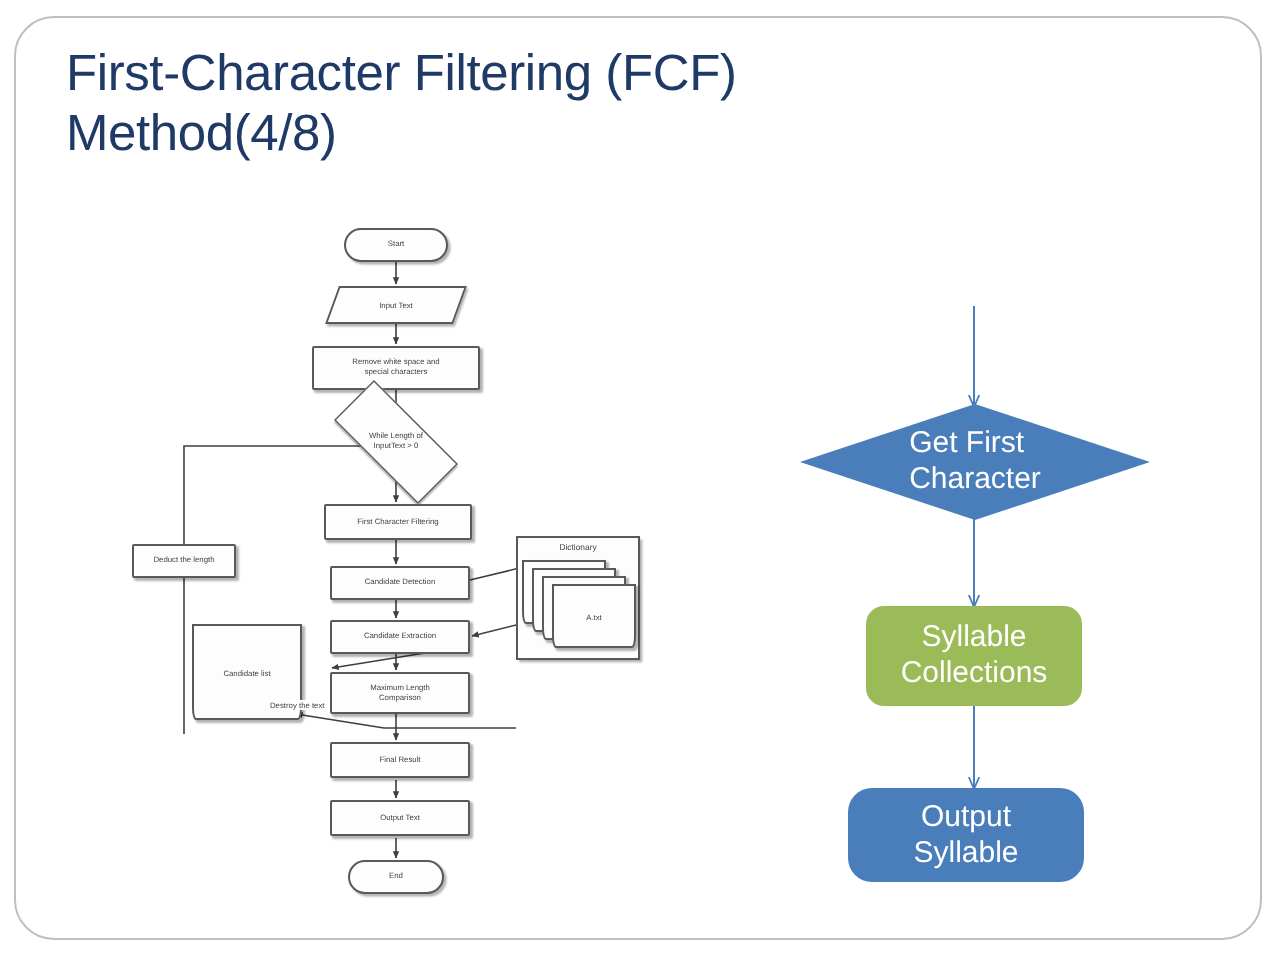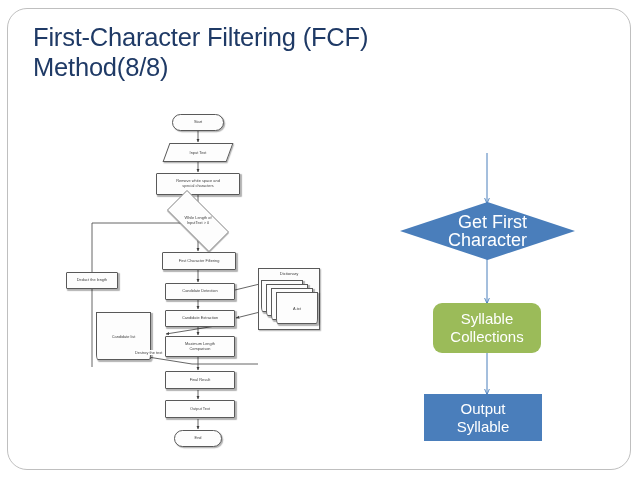--- a/index.html
+++ b/index.html
@@ -142,34 +142,34 @@
     white-space:pre-line;
   }
   .rd-round{border-radius:9px;}
   .rd-diamond{background:none !important;}
   .rd-diamond .rdd-shape{
     position:absolute;left:0;top:0;width:100%;height:100%;
   }
   .rd-diamond .rdd-txt{
     position:absolute;left:0;top:0;width:100%;height:100%;
     display:flex;align-items:center;justify-content:center;
-    text-align:right;white-space:pre-line;
-    font-size:18px;line-height:18px;color:#ffffff;
+    text-align:left;white-space:pre-line;
+    font-size:15px;line-height:18px;color:#ffffff;
   }
   #rd-lines{position:absolute;left:0;top:0;width:195px;height:348px;}
 </style>
 </head>
 <body>
 
 <div id="slide">
 
   <div id="card-frame"></div>
 
   <div id="slide-title">First-Character Filtering (FCF)
-Method(8/8)</div>
+Method(4/8)</div>
 
   <div id="flowchart">
 
     <svg id="fc-lines" viewBox="0 0 280 355">
       <defs>
         <marker id="fcArrow" markerWidth="5" markerHeight="5" refX="4.2" refY="2" orient="auto">
           <path d="M0,0 L4.5,2 L0,4 z" fill="#3f3f3f"></path>
         </marker>
       </defs>
       <g stroke="#3f3f3f" stroke-width="0.8" fill="none" marker-end="url(#fcArrow)">
@@ -306,20 +306,20 @@
       </svg>
       <div class="rdd-txt">Get First
 Character</div>
     </div>
 
     <div class="rd-shape rd-round" style="left:38px;top:205px;width:108px;height:50px;background:#9bbb59;">
       <span>Syllable
 Collections</span>
     </div>
 
-    <div class="rd-shape" style="left:29px;top:296px;width:118px;height:47px;background:#4a7ebb;">
+    <div class="rd-shape" style="left:29px;top:296px;width:118px;height:47px;background:#4a7ebb;border-radius:12px;">
       <span>Output
 Syllable</span>
     </div>
 
   </div>
 
 </div>
 
 </body></html>

